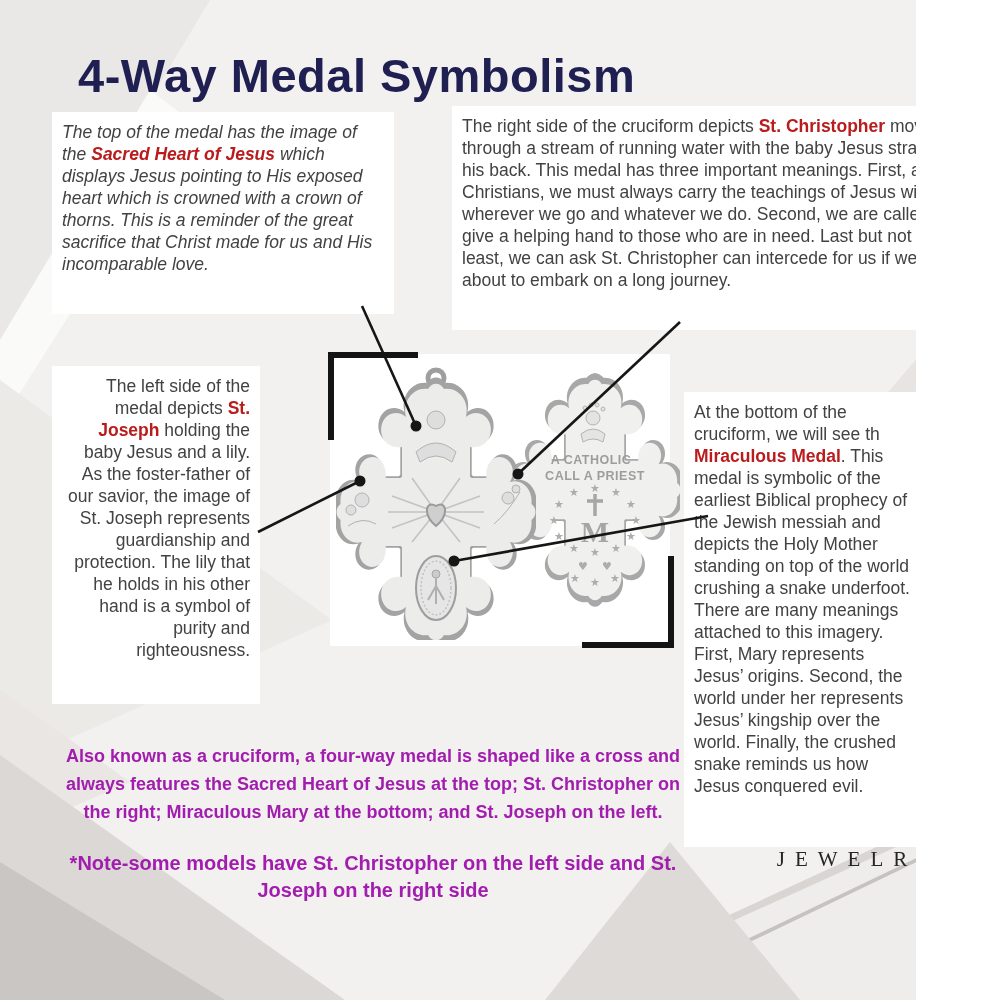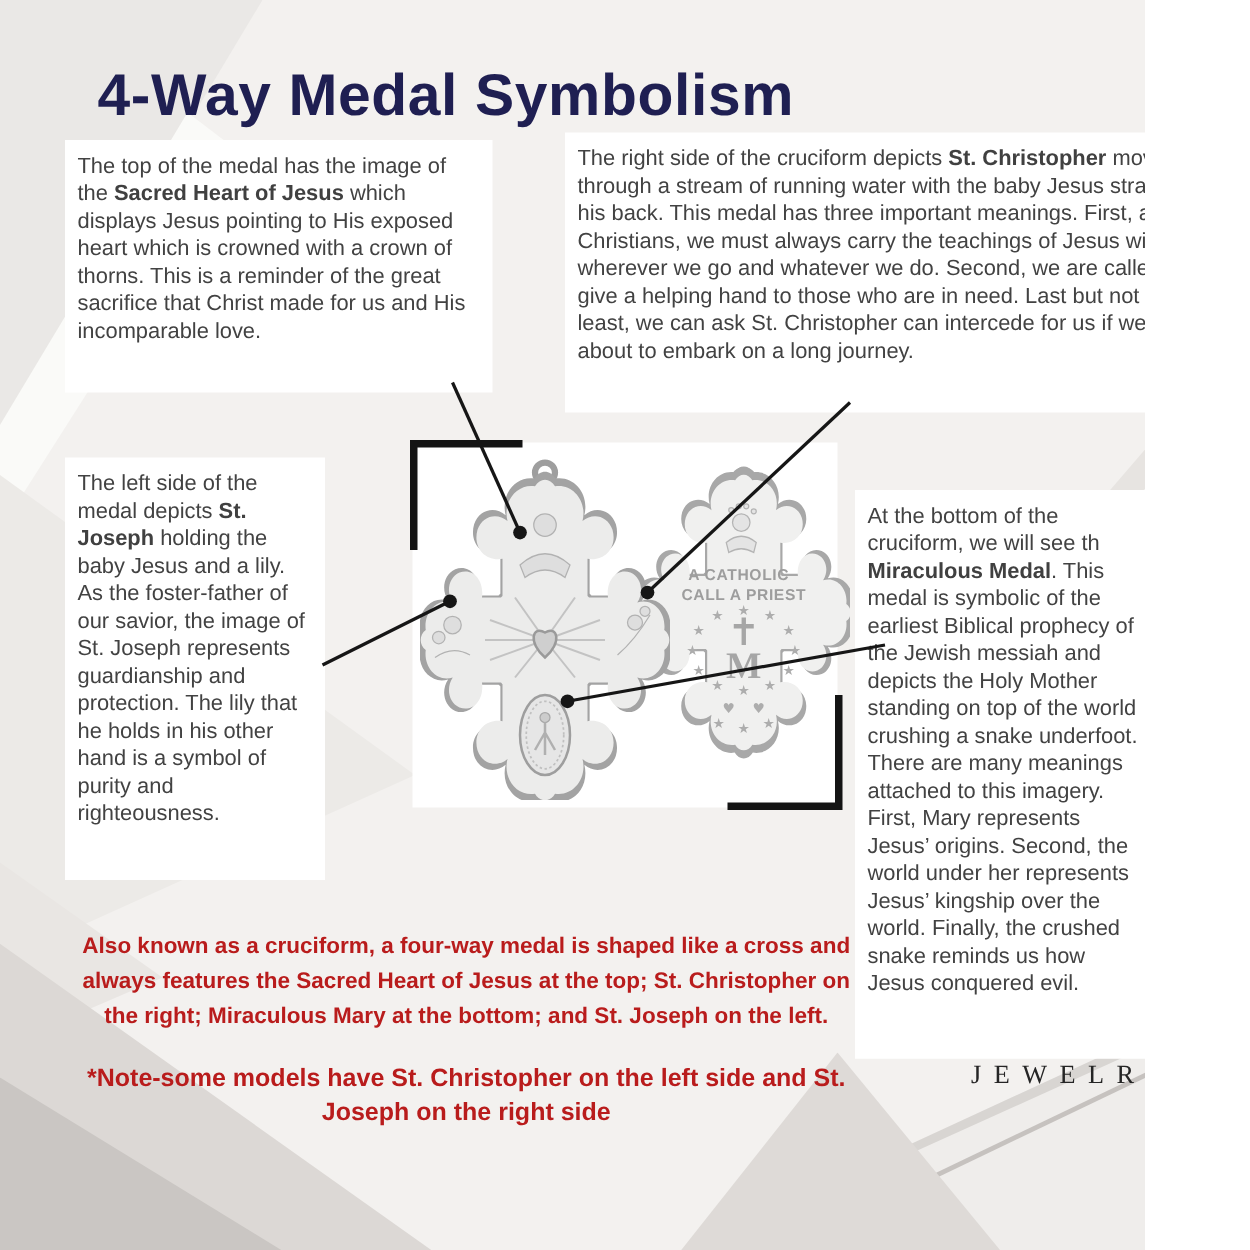--- a/index.html
+++ b/index.html
@@ -26,39 +26,39 @@
   
   .title{
     position:absolute;left:78px;top:48px;z-index:3;
     font-size:47px;font-weight:700;letter-spacing:.5px;color:#1f1f52;
   }
   .txtbox{
     position:absolute;z-index:2;background:#ffffff;
     color:#424242;font-size:17.5px;line-height:22px;
     padding:9px 10px;box-sizing:border-box;
   }
-  .txtbox .b{font-weight:700;color:#404040;}
-  .box-top   {left:52px;  top:112px; width:342px; min-height:202px;}
+  .txtbox .b{font-weight:700;color:#b91c1c;}
+  .box-top   {left:52px;  top:112px; width:342px; min-height:202px;font-style:italic;}
   .box-right {left:452px; top:106px; width:537px; min-height:224px;}
-  .box-left  {left:52px;  top:366px; width:208px; min-height:338px;}
+  .box-left  {left:52px;  top:366px; width:208px; min-height:338px;text-align:right;}
   .box-bottom{left:684px; top:392px; width:238px; min-height:455px;}
 
   .medal-box{
     position:absolute;z-index:2;background:#ffffff;
     left:330px;top:354px;width:340px;height:292px;text-align:center;
   }
   .medal-box svg{position:absolute;}
   .svg-back {left:180px;top:12px;}
   .svg-front{left:6px;top:8px;}
 
   .overlay{position:absolute;inset:0;z-index:4;pointer-events:none;}
 
   .footer-text{
     position:absolute;z-index:2;left:55px;top:742px;width:636px;
-    text-align:center;color:#b91c1c;font-weight:700;font-size:18px;line-height:28px;
+    text-align:center;color:#a21caf;font-weight:700;font-size:18px;line-height:28px;
   }
   .footer-note{margin-top:24px;font-size:20px;line-height:27px;}
 
   .brand{
     position:absolute;z-index:3;left:735px;top:845px;width:240px;text-align:center;color:#1b1b1b;
   }
   .brand-name{
     font-family:"DejaVu Serif","Liberation Serif",serif;
     font-style:italic;font-weight:700;font-size:76px;line-height:86px;letter-spacing:-2px;
   }

